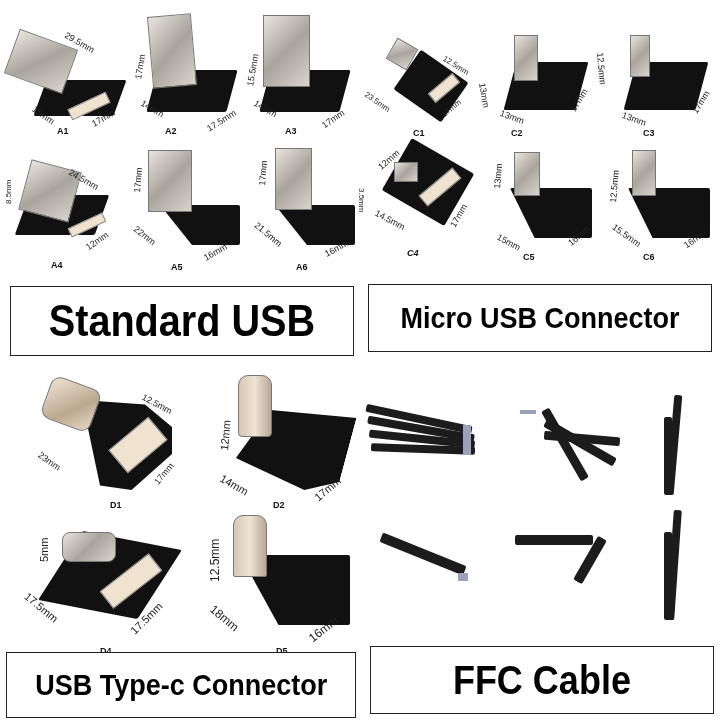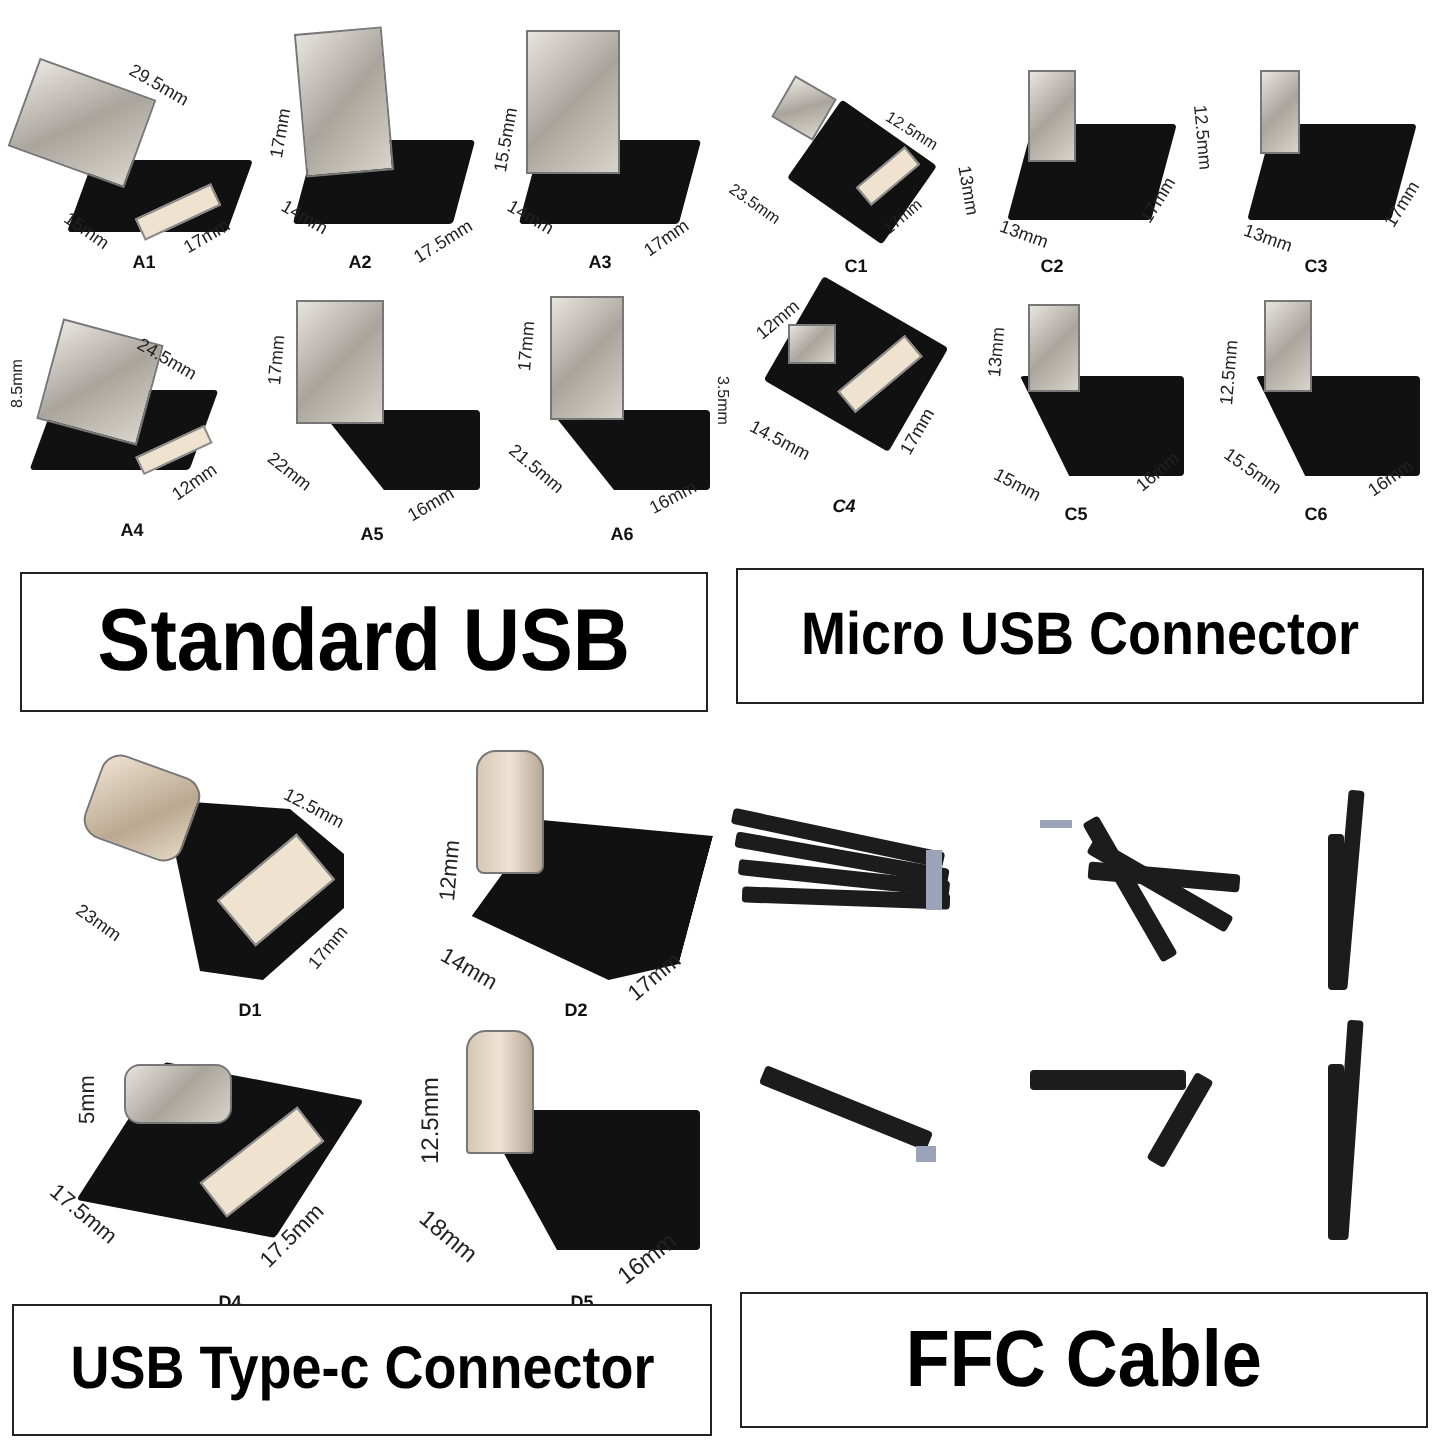--- a/index.html
+++ b/index.html
@@ -1,18 +1,18 @@
 <!DOCTYPE html>
 <html><head>
 <meta charset="utf-8">
 <style>
   html,body{margin:0;padding:0;background:#fff;}
   body{width:720px;height:720px;position:relative;overflow:hidden;font-family:"Liberation Sans",sans-serif;color:#000;}
   .item{position:absolute;}
-  .label{position:absolute;font-size:9px;font-weight:bold;color:#111;text-align:center;width:30px;margin-left:-15px;}
+  .label{position:absolute;font-size:9px;font-weight:bold;color:#111;width:30px;margin-left:-15px;}
   .dim{position:absolute;font-size:9px;color:#222;white-space:nowrap;transform-origin:left top;}
   .title-box{position:absolute;border:1.5px solid #222;background:#fff;display:flex;align-items:center;justify-content:center;box-sizing:border-box;}
   .title-text{font-weight:bold;font-family:"Liberation Sans",sans-serif;transform:scaleX(0.9);white-space:nowrap;}
   .board{position:absolute;background:#111;border-radius:2px;}
   .metal{position:absolute;background:linear-gradient(135deg,#e8e4de,#a9a49c 50%,#d8d3cb);border:1px solid #777;}
   .fpc{position:absolute;background:#efe2cf;border:1px solid #888;}
   .cable{position:absolute;background:#1c1c1c;border-radius:2px;}
   .cable-tip{position:absolute;background:#9aa3b8;}
 </style>
 </head>

